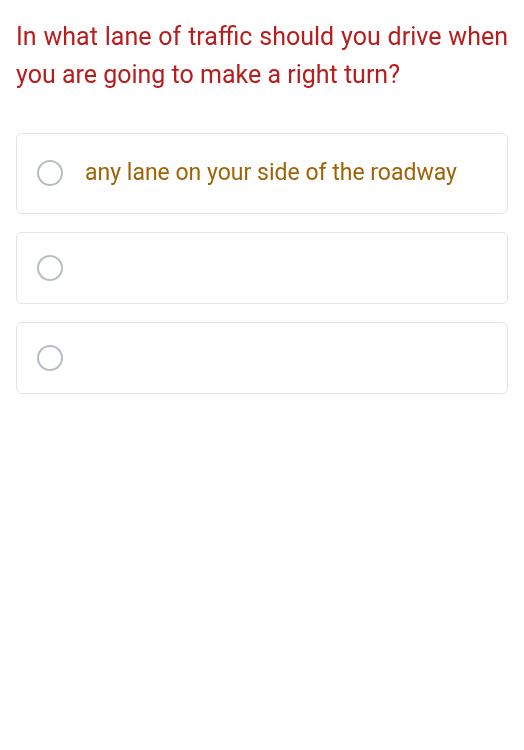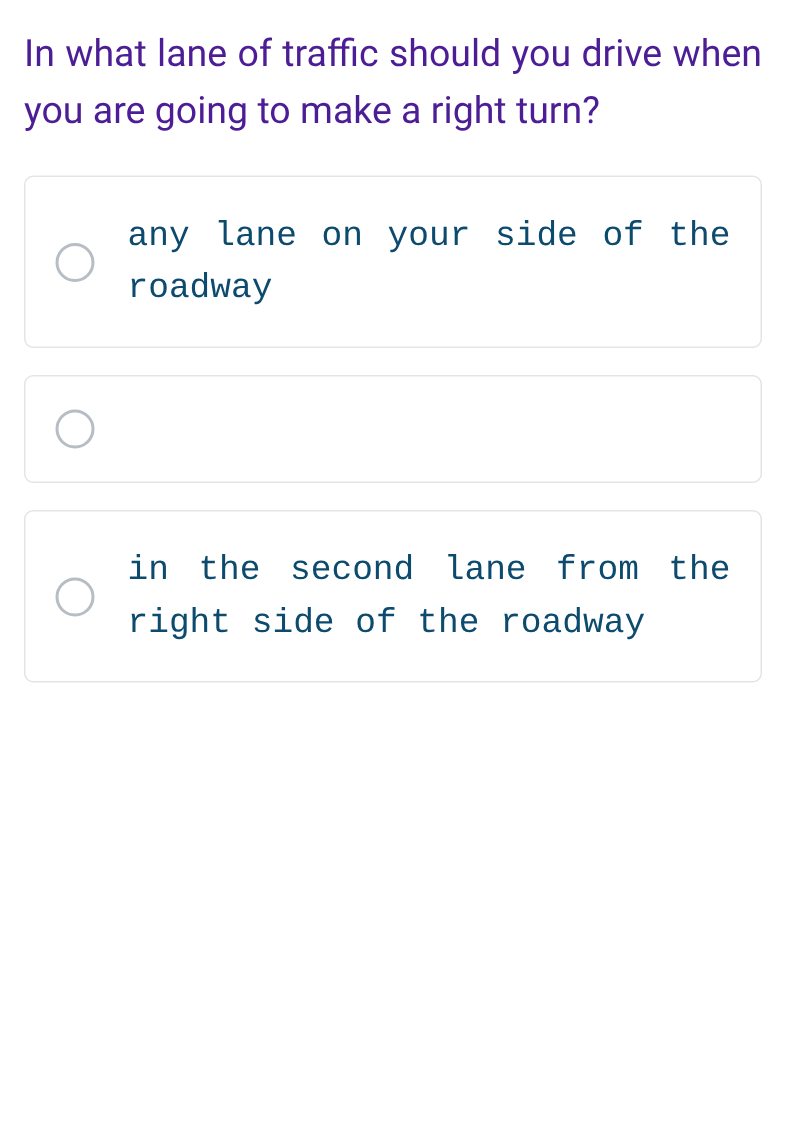--- a/index.html
+++ b/index.html
@@ -9,23 +9,23 @@
     }
     body {
       font-family: -apple-system, BlinkMacSystemFont, "Segoe UI", Roboto, Helvetica, Arial, sans-serif;
       background: #ffffff;
       width: 524px;
       padding: 18px 16px;
     }
     .question {
       font-size: 25px;
       line-height: 1.5;
-      color: #4c1d95;
+      color: #b91c1c;
       text-align: justify;
-      margin-bottom: 24px;
+      margin-bottom: 40px;
       font-weight: 400;
     }
     .options {
       display: flex;
       flex-direction: column;
       gap: 18px;
     }
     .option {
       display: flex;
       align-items: center;
@@ -39,37 +39,35 @@
       flex-shrink: 0;
       width: 26px;
       height: 26px;
       border: 2px solid #b6bdc4;
       border-radius: 50%;
       background: #ffffff;
     }
     .option-label {
       font-size: 23px;
       line-height: 1.5;
-      color: #0c4a6e;
+      color: #a16207;
       text-align: justify;
       flex: 1;
       font-weight: 400;
-      font-family: Liberation Mono, monospace;
     }
   </style>
 </head>
 <body>
 
 <div class="question">In what lane of traffic should you drive when you are going to make a right turn?</div>
 
 <div class="options">
   <div class="option">
     <div class="radio"></div>
     <div class="option-label">any lane on your side of the roadway</div>
   </div>
   <div class="option">
     <div class="radio"></div>
   </div>
   <div class="option">
     <div class="radio"></div>
-    <div class="option-label">in the second lane from the right side of the roadway</div>
   </div>
 </div>
 
 </body></html>

